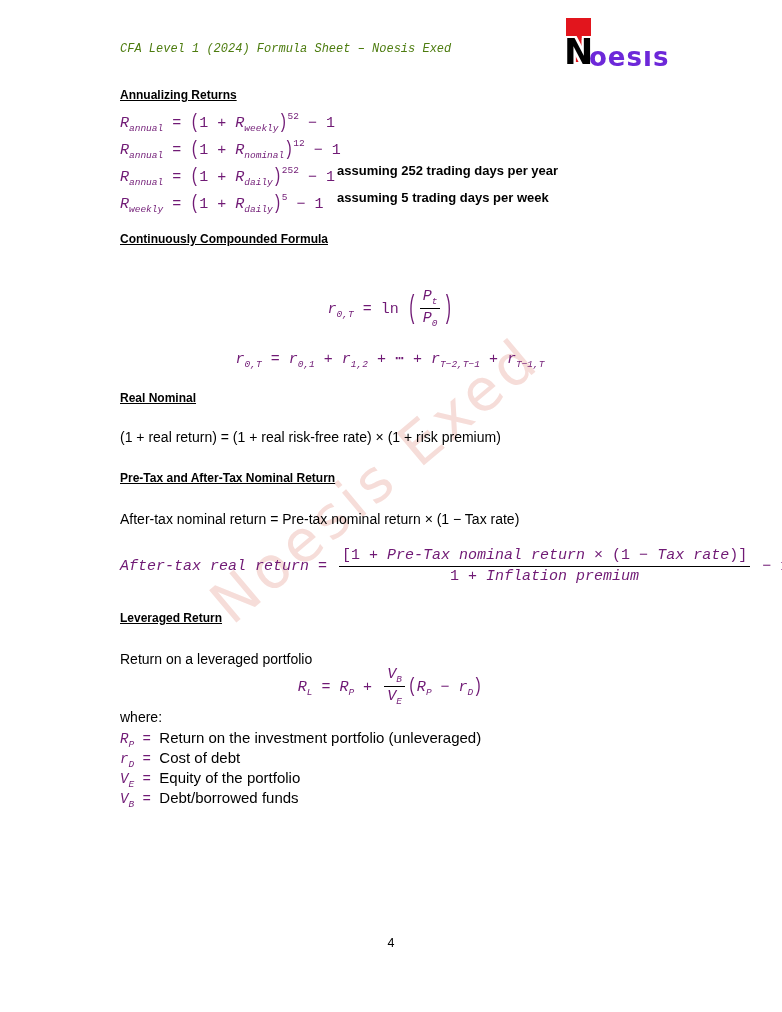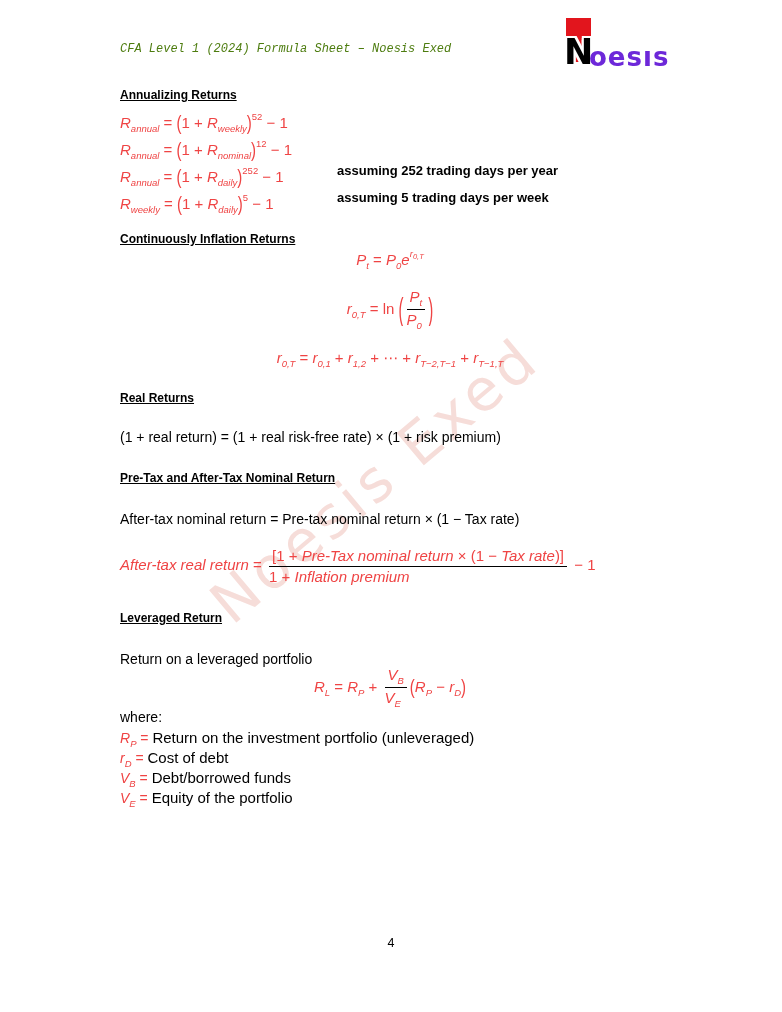--- a/index.html
+++ b/index.html
@@ -34,29 +34,29 @@
     font-family:"DejaVu Sans", sans-serif; font-weight:600; font-size:26px; line-height:1;
     letter-spacing:1px; color:#6d28d9;
   }
   
   .sec-heading {
     position:absolute; left:120px;
     font-size:12px; font-weight:bold; text-decoration:underline;
   }
   .body-text { position:absolute; left:120px; font-size:14px; }
   
-  .math { font-family:Liberation Sans, sans-serif; font-size:15px; white-space:nowrap; color:#ef4444; }
+  .math { font-family:Liberation Mono, monospace; font-size:15px; white-space:nowrap; color:#701a75; }
   .m-t { font-style:normal; }
   .m-i { font-style:italic; }
   .m-sub { font-size:9.5px; font-style:italic; vertical-align:-4px; }
   .m-sup { font-size:9.5px; font-style:normal; vertical-align:8px; }
   .m-sup .m-sub { font-size:7.5px; vertical-align:-2px; }
   .m-big  { display:inline-block; transform:scaleY(1.3); font-style:normal; }
   .m-big2 { display:inline-block; transform:scaleY(2.05); font-style:normal; }
-  .m-frac { display:inline-block; vertical-align:middle; text-align:left; margin:0 3px; line-height:1.2; }
+  .m-frac { display:inline-block; vertical-align:middle; text-align:center; margin:0 3px; line-height:1.2; }
   .m-frac .fnum { display:block; border-bottom:1.2px solid #000; padding:0 3px 1px; }
   .m-frac .fden { display:block; padding-top:1px; }
   
   .fml-rows { position:absolute; left:120px; top:103px; width:540px; }
   .fml-row { position:relative; height:27px; line-height:27px; }
   .fml-note { position:absolute; left:217px; top:0; font-size:13px; font-family:"Liberation Sans",sans-serif;font-weight:bold; }
   .fml-center { position:absolute; left:120px; width:540px; text-align:center; }
   .def-row { position:relative; height:20px; line-height:20px; }
   .def-row .math { font-size:14px; }
   .def-text { font-size:15px; }
@@ -88,32 +88,29 @@
     <div class="fml-row">
       <span class="math"><span class="m-i">R</span><span class="m-sub">annual</span><span class="m-t"> = </span><span class="m-big">(</span><span class="m-t">1 + </span><span class="m-i">R</span><span class="m-sub">daily</span><span class="m-big">)</span><span class="m-sup">252</span><span class="m-t"> − 1</span></span>
       <span class="fml-note">assuming 252 trading days per year</span>
     </div>
     <div class="fml-row">
       <span class="math"><span class="m-i">R</span><span class="m-sub">weekly</span><span class="m-t"> = </span><span class="m-big">(</span><span class="m-t">1 + </span><span class="m-i">R</span><span class="m-sub">daily</span><span class="m-big">)</span><span class="m-sup">5</span><span class="m-t"> − 1</span></span>
       <span class="fml-note">assuming 5 trading days per week</span>
     </div>
   </div>
 
-  <div class="sec-heading" style="top:232px">Continuously Inflation Returns</div>
-  <div class="fml-center" style="top:248px">
-    <span class="math"><span class="m-i">P</span><span class="m-sub">t</span><span class="m-t"> = </span><span class="m-i">P</span><span class="m-sub">0</span><span class="m-i">e</span><span class="m-sup"><span class="m-i">r</span><span class="m-sub">0,T</span></span></span>
-  </div>
+  <div class="sec-heading" style="top:232px">Continuously Compounded Formula</div>
   <div class="fml-center" style="top:288px">
     <span class="math"><span class="m-i">r</span><span class="m-sub">0,T</span><span class="m-t"> = ln </span><span class="m-big2">(</span><span class="m-frac"><span class="fnum"><span class="m-i">P</span><span class="m-sub">t</span></span><span class="fden"><span class="m-i">P</span><span class="m-sub">0</span></span></span><span class="m-big2">)</span></span>
   </div>
   <div class="fml-center" style="top:349px">
     <span class="math"><span class="m-i">r</span><span class="m-sub">0,T</span><span class="m-t"> = </span><span class="m-i">r</span><span class="m-sub">0,1</span><span class="m-t"> + </span><span class="m-i">r</span><span class="m-sub">1,2</span><span class="m-t"> + ⋯ + </span><span class="m-i">r</span><span class="m-sub">T−2,T−1</span><span class="m-t"> + </span><span class="m-i">r</span><span class="m-sub">T−1,T</span></span>
   </div>
 
-  <div class="sec-heading" style="top:391px">Real Returns</div>
+  <div class="sec-heading" style="top:391px">Real Nominal</div>
   <div class="body-text" style="top:429px">(1 + real return) = (1 + real risk-free rate) × (1 + risk premium)</div>
 
   <div class="sec-heading" style="top:471px">Pre-Tax and After-Tax Nominal Return</div>
   <div class="body-text" style="top:511px">After-tax nominal return = Pre-tax nominal return × (1 − Tax rate)</div>
   <div style="position:absolute;left:120px;top:547px">
     <span class="math"><span class="m-i">After-tax real return</span><span class="m-t"> = </span><span class="m-frac"><span class="fnum"><span class="m-t">[1 + </span><span class="m-i">Pre-Tax nominal return</span><span class="m-t"> × (1 − </span><span class="m-i">Tax rate</span><span class="m-t">)]</span></span><span class="fden"><span class="m-t">1 + </span><span class="m-i">Inflation premium</span></span></span><span class="m-t"> − 1</span></span>
   </div>
 
   <div class="sec-heading" style="top:611px">Leveraged Return</div>
   <div class="body-text" style="top:651px">Return on a leveraged portfolio</div>
@@ -122,22 +119,22 @@
   </div>
   <div class="body-text" style="top:709px">where:</div>
   <div style="position:absolute;left:120px;top:728px">
     <div class="def-row">
       <span class="math"><span class="m-i">R</span><span class="m-sub">P</span><span class="m-t"> = </span></span><span class="def-text">Return on the investment portfolio (unleveraged)</span>
     </div>
     <div class="def-row">
       <span class="math"><span class="m-i">r</span><span class="m-sub">D</span><span class="m-t"> = </span></span><span class="def-text">Cost of debt</span>
     </div>
     <div class="def-row">
-      <span class="math"><span class="m-i">V</span><span class="m-sub">B</span><span class="m-t"> = </span></span><span class="def-text">Debt/borrowed funds</span>
+      <span class="math"><span class="m-i">V</span><span class="m-sub">E</span><span class="m-t"> = </span></span><span class="def-text">Equity of the portfolio</span>
     </div>
     <div class="def-row">
-      <span class="math"><span class="m-i">V</span><span class="m-sub">E</span><span class="m-t"> = </span></span><span class="def-text">Equity of the portfolio</span>
+      <span class="math"><span class="m-i">V</span><span class="m-sub">B</span><span class="m-t"> = </span></span><span class="def-text">Debt/borrowed funds</span>
     </div>
   </div>
 
   <div class="page-number">4</div>
 
 </div>
 
 </body></html>

